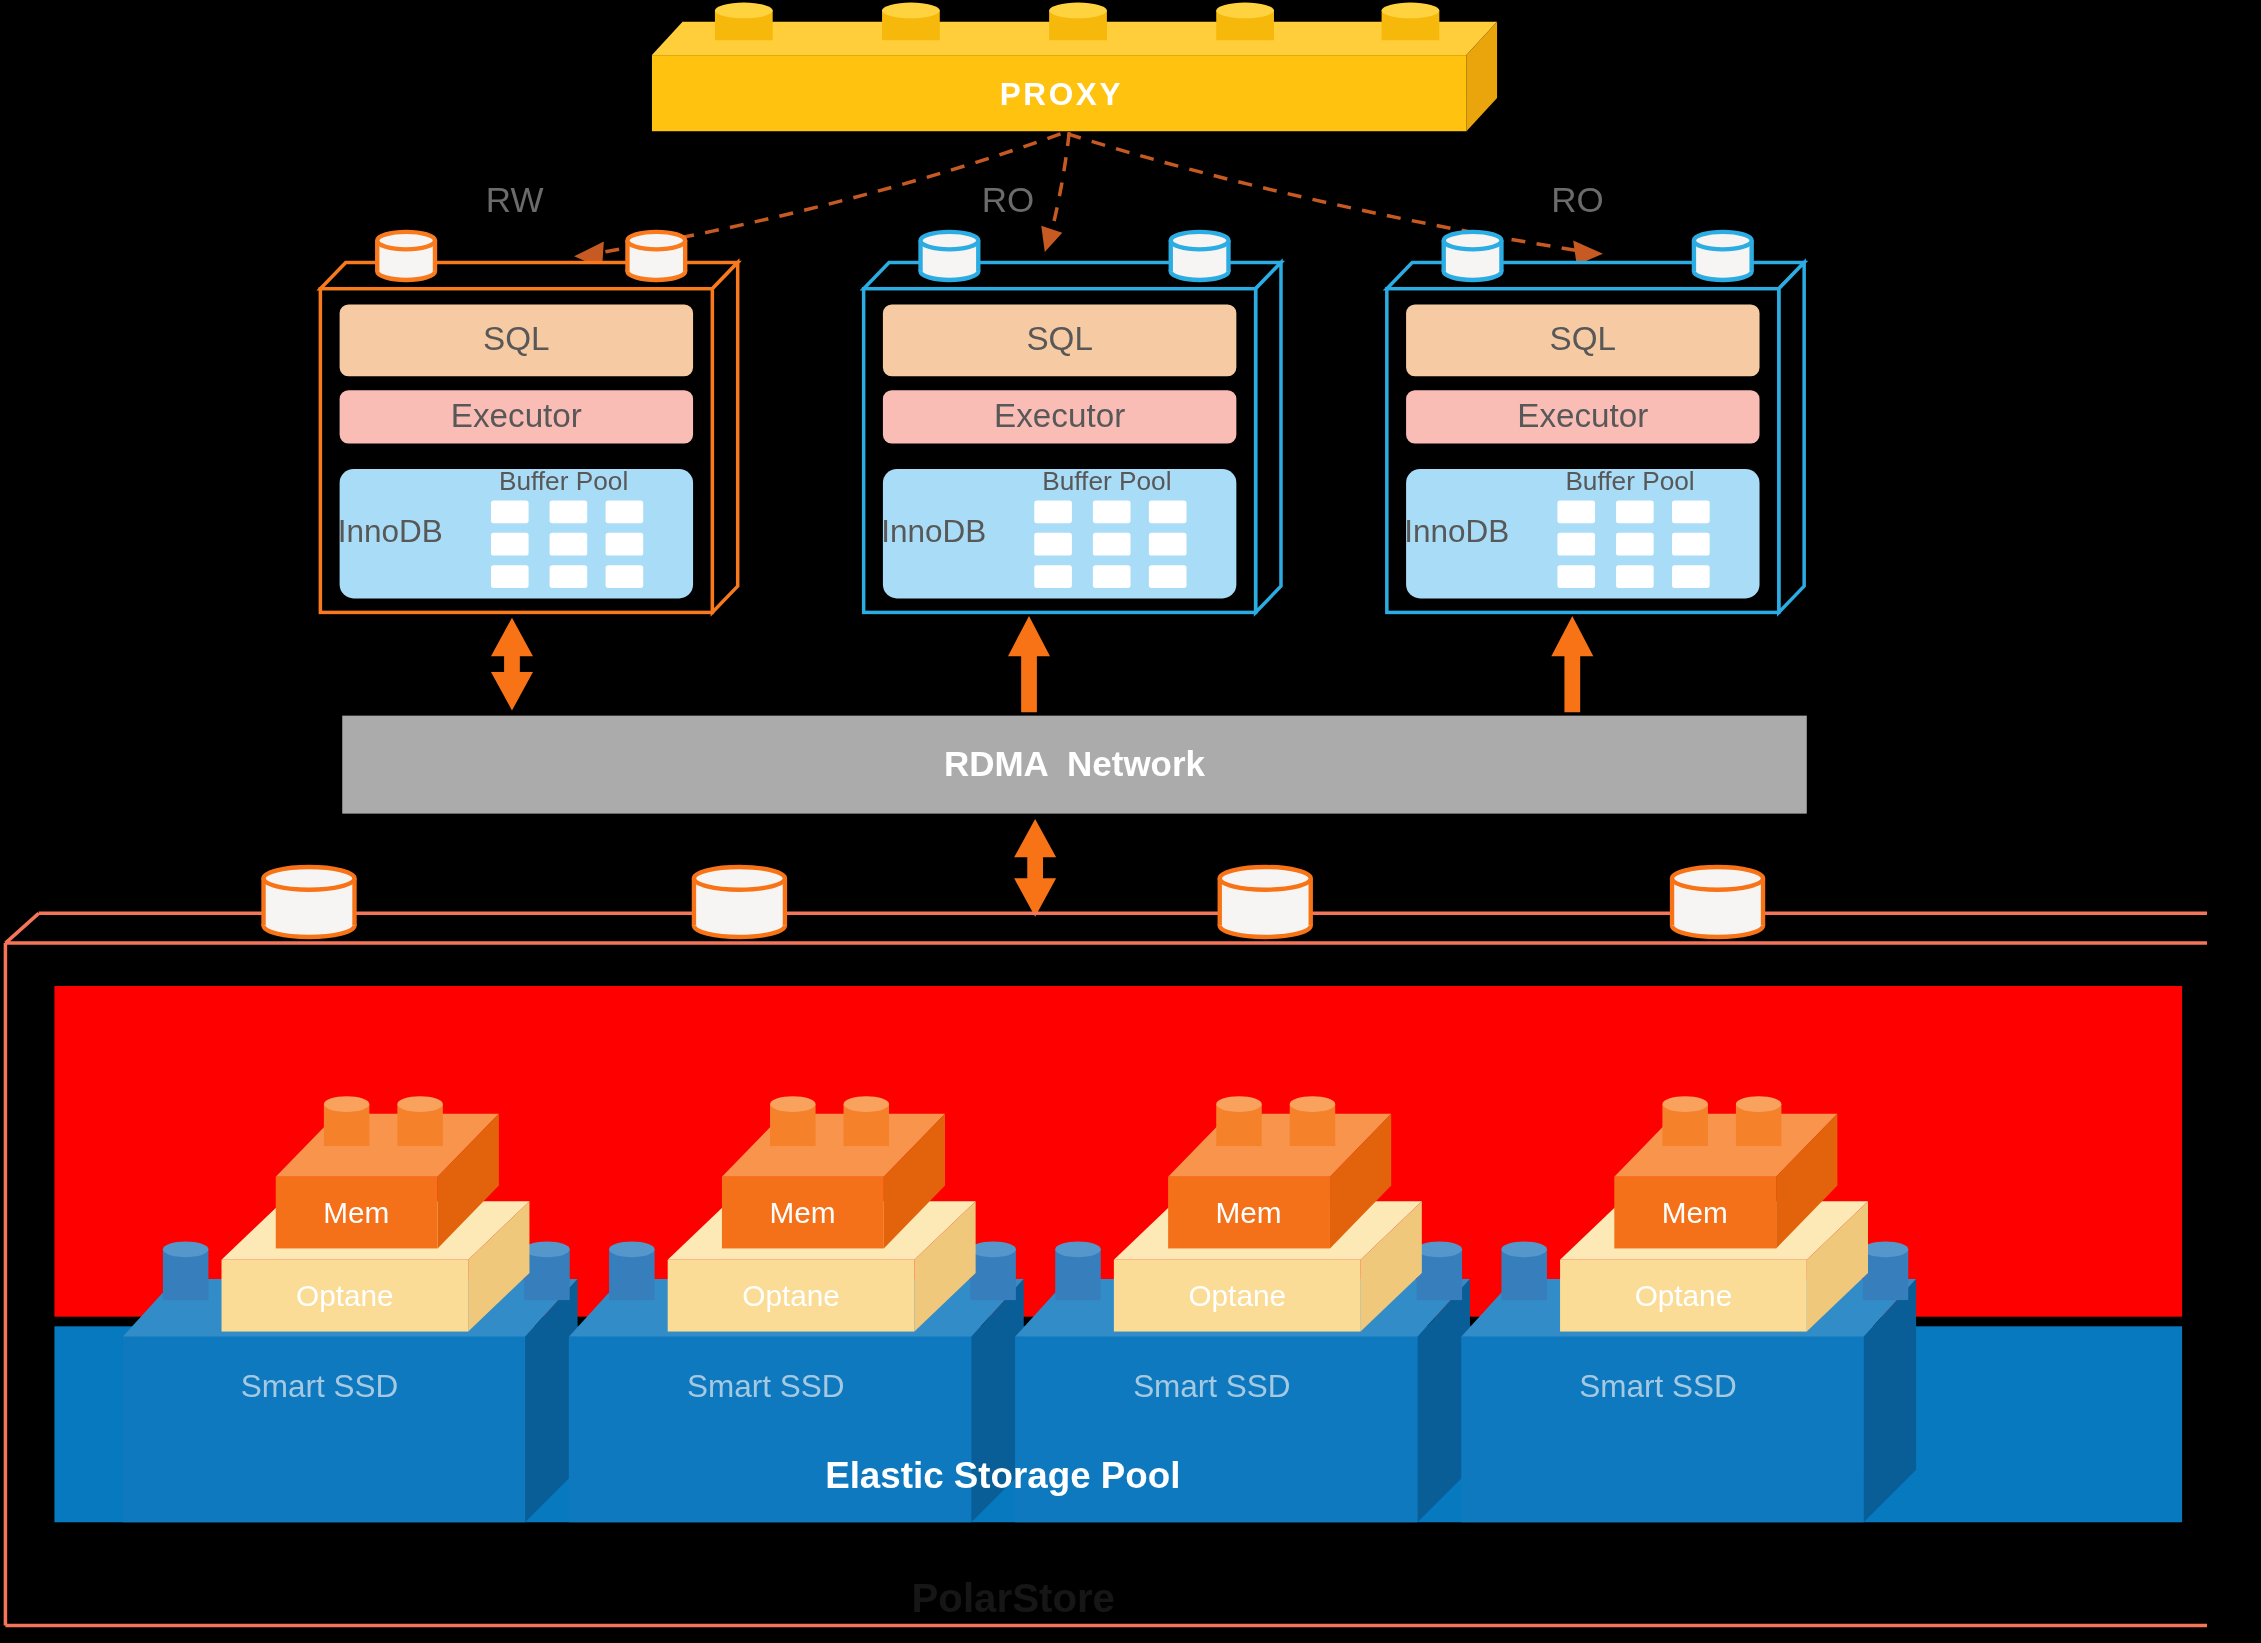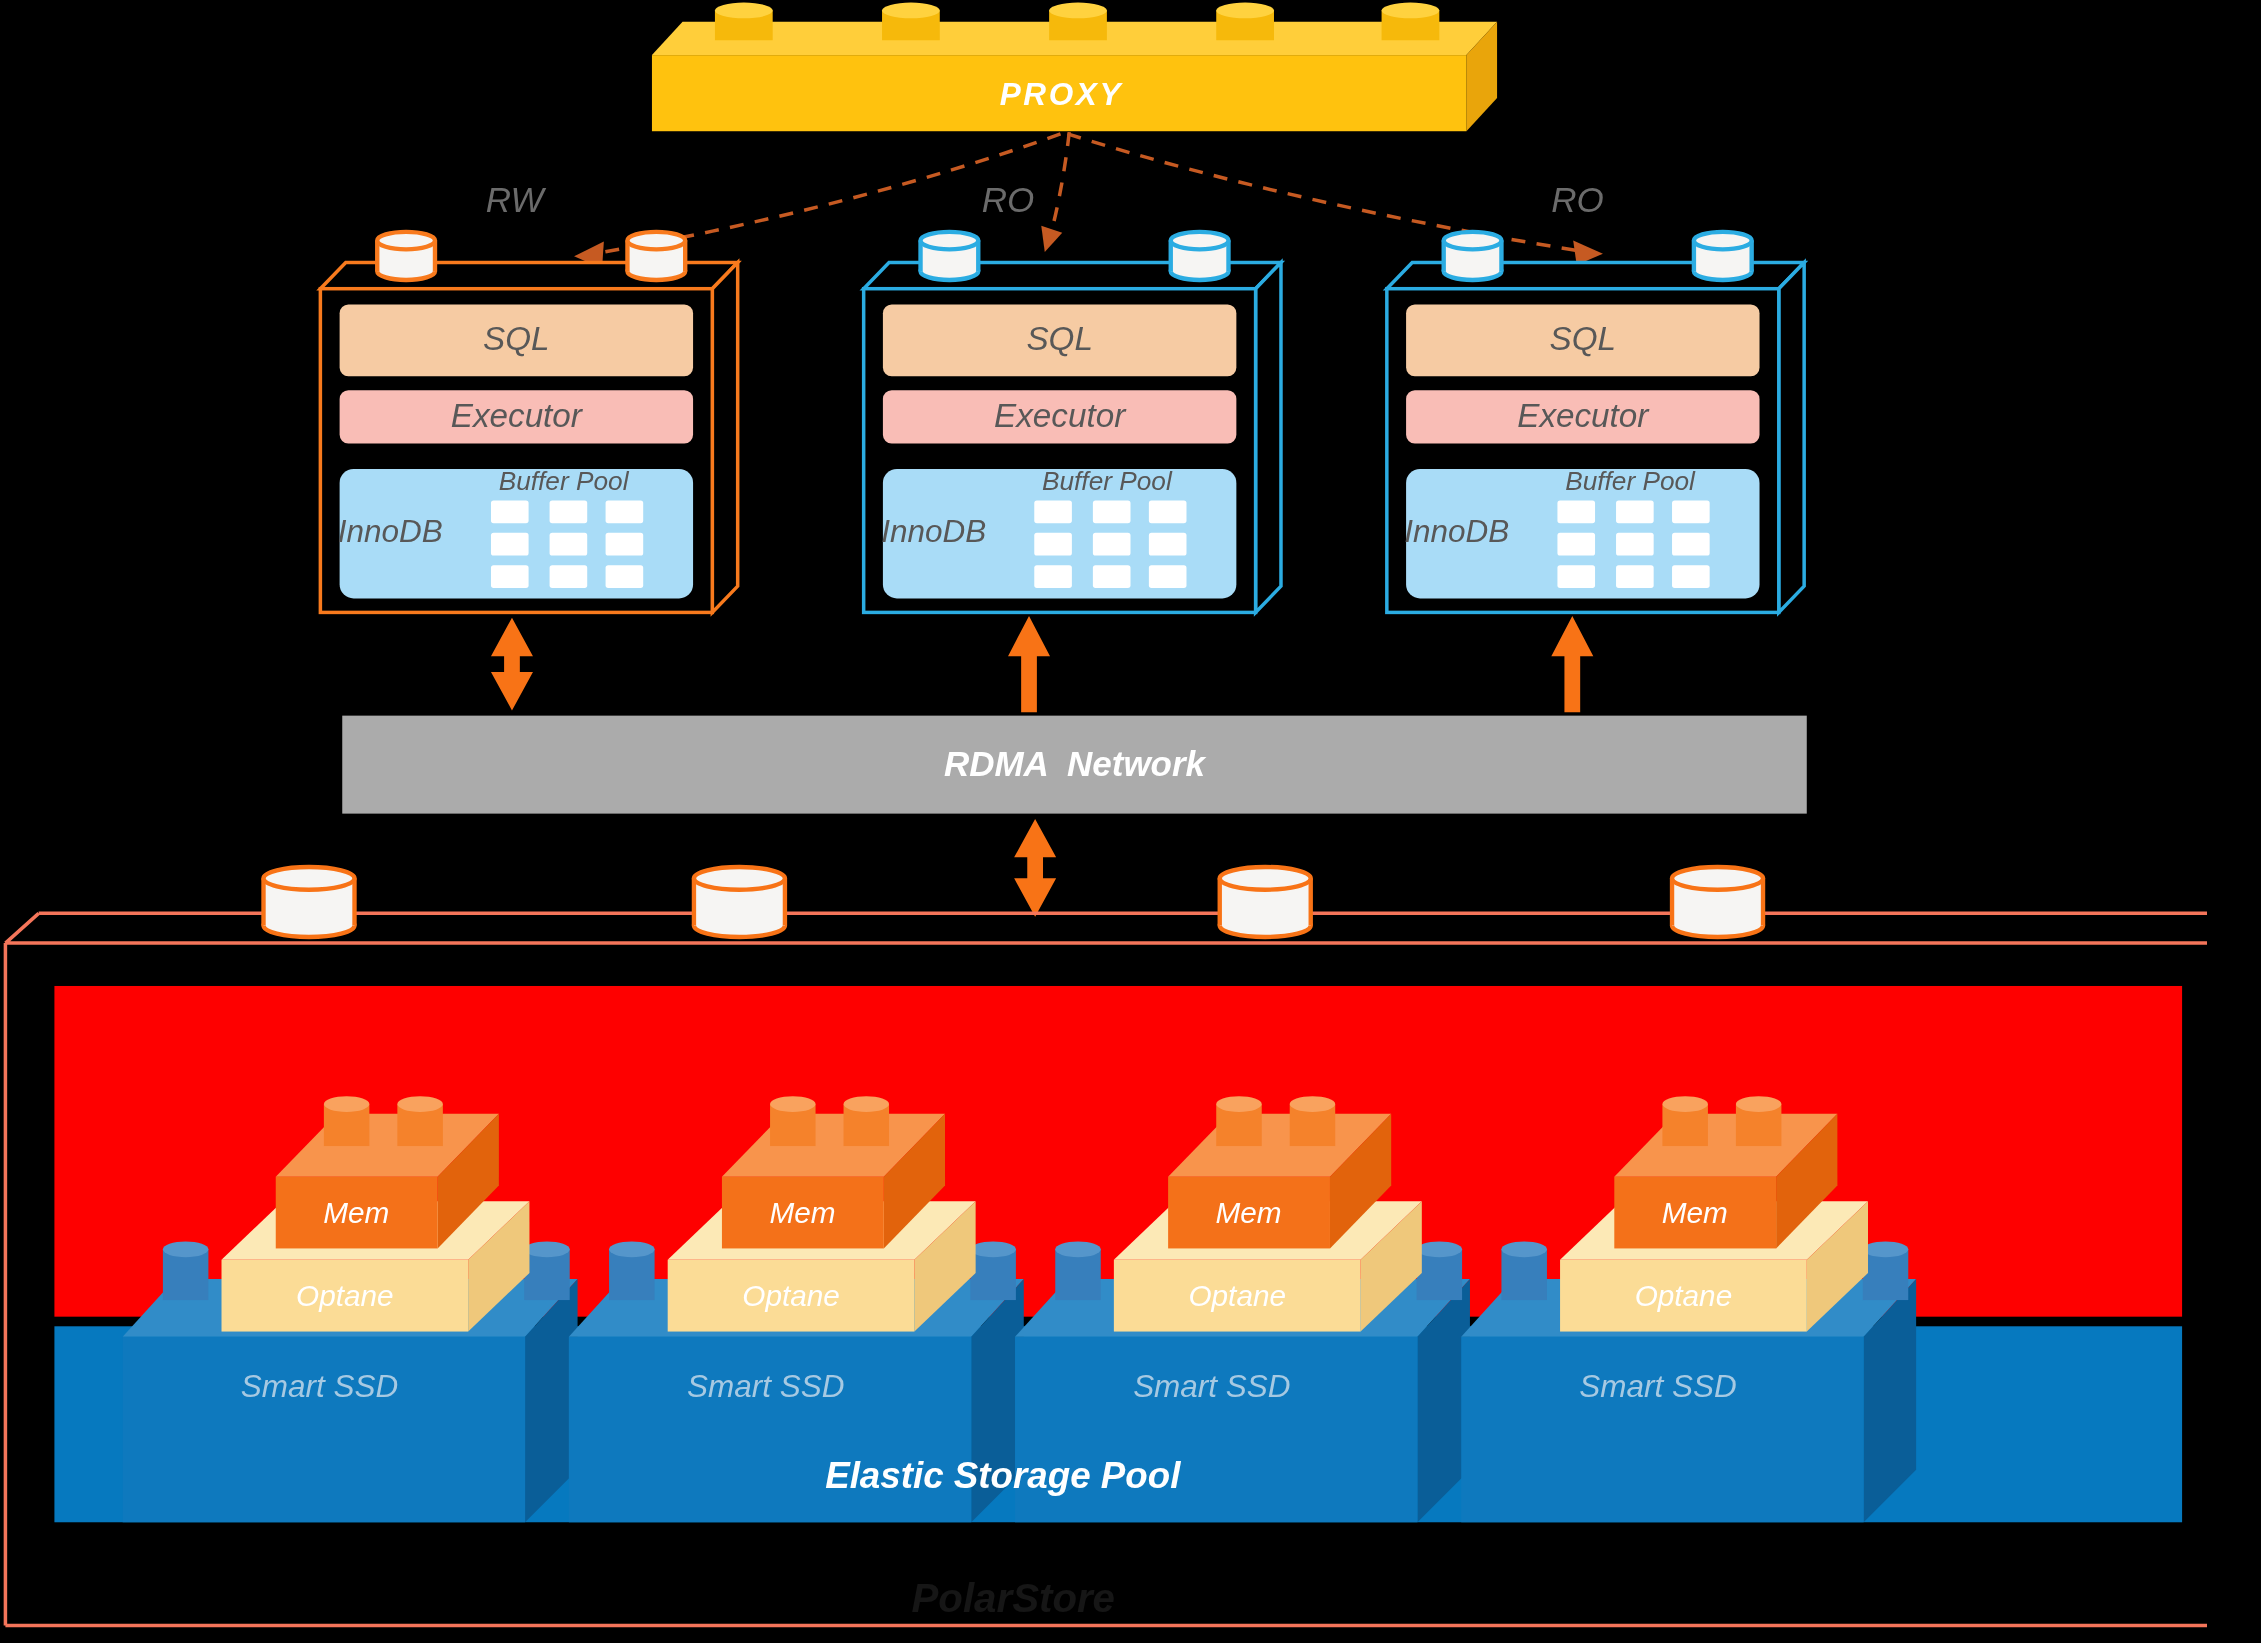--- a/index.html
+++ b/index.html
@@ -1,16 +1,16 @@
 <!DOCTYPE html>
 <html style="font-size:14px"><head>
 <meta charset="utf-8">
 <style>
   html,body{margin:0;padding:0;background:#000;}
-  .stage{width:2207px;height:1643px;position:relative;background:#000;overflow:hidden;font-style:italic;}
+  .stage{width:2207px;height:1643px;position:relative;background:#000;overflow:hidden;}
   svg{display:block;}
   text{font-family:"Liberation Sans", sans-serif;text-anchor:middle;dominant-baseline:middle;}
   .proxy-t{font-size:36px;font-weight:bold;fill:#FFFFFF;letter-spacing:3px;}
   .role-t{font-size:40px;fill:#6B6B6B;}
   .layer-t{font-size:38px;fill:#585858;}
   .bp-t{font-size:30px;fill:#585858;}
   .engine-t{font-size:36px;fill:#585858;}
   .net-t{font-size:40px;font-weight:bold;fill:#FFFFFF;white-space:pre;}
   .brick-t{font-size:34px;fill:#FFFFFF;}
   .ssd-t{font-size:36px;fill:#A6C9E2;}

